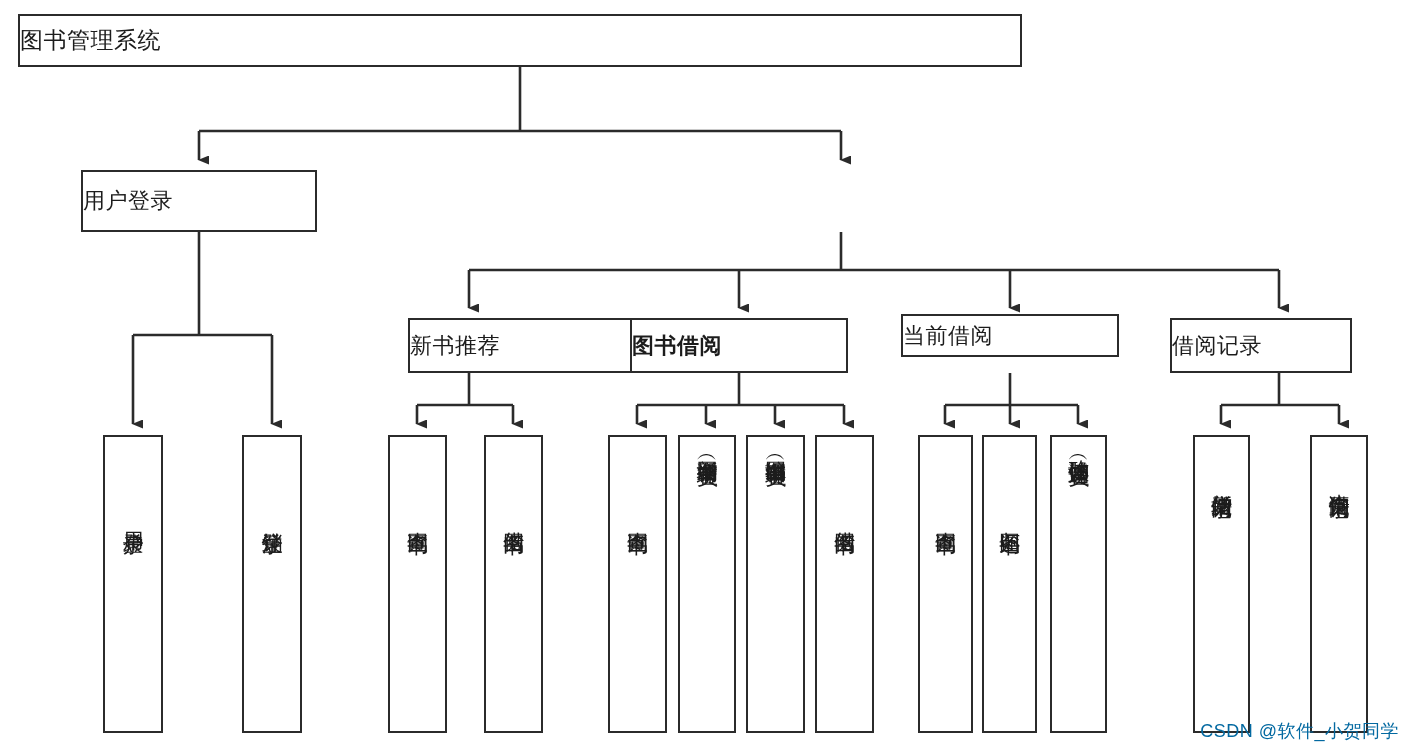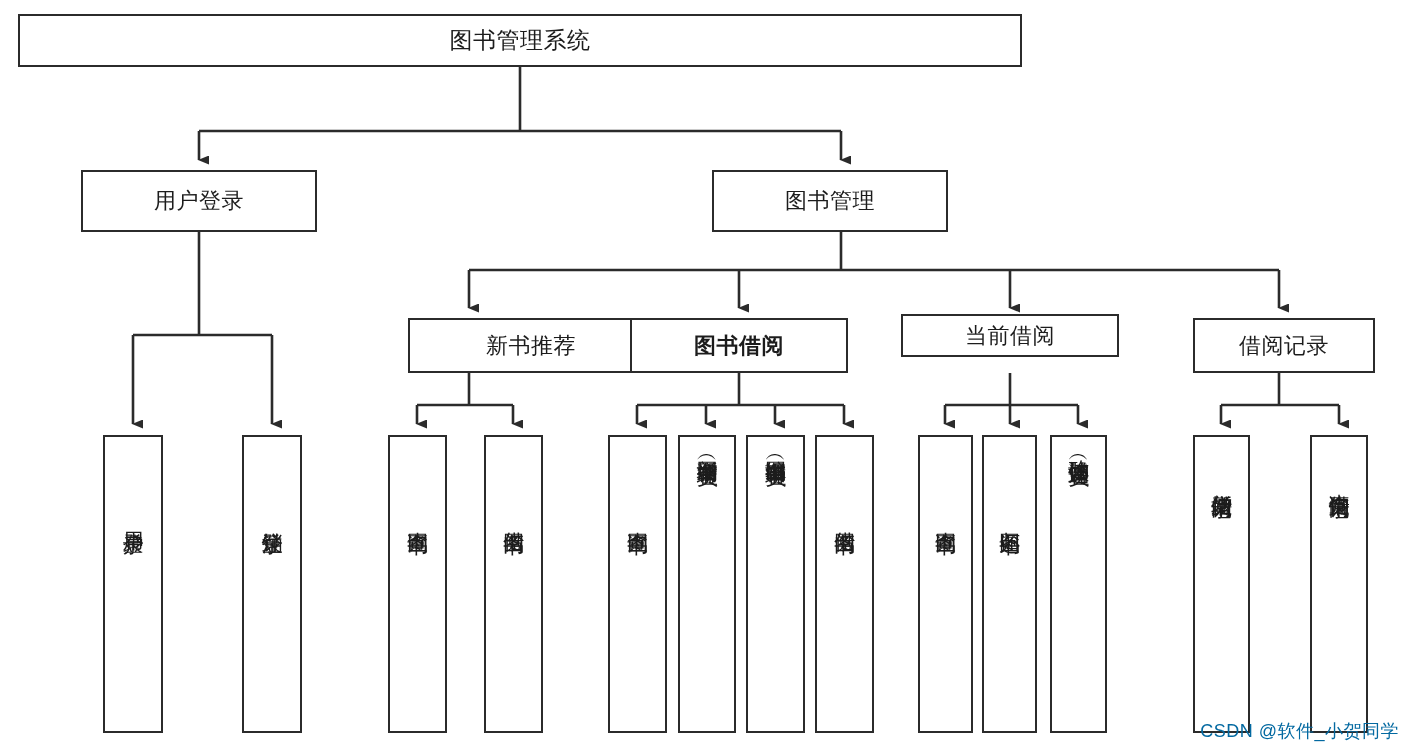--- a/index.html
+++ b/index.html
@@ -24,21 +24,21 @@
     width: 1405px;
     height: 747px;
   }
   .node {
     position: absolute;
     box-sizing: border-box;
     border: 2px solid #2b2b2b;
     background: #ffffff;
     display: flex;
     align-items: center;
-    justify-content: center;
+    justify-content: flex-start;
     color: #1c1c1c;
   }
   .node .label {
     font-size: 22px;
     line-height: 1.05;
     letter-spacing: 0.5px;
     white-space: nowrap;
   }
   .node.root .label { font-size: 23px; }
   .node.level1 .label { font-size: 22px; }
@@ -123,34 +123,31 @@
     </g>
   </svg>
 
   <div class="node root" style="left:18px; top:14px; width:1004px; height:53px;">
     <span class="label">图书管理系统</span>
   </div>
 
   <div class="node level1" style="left:81px; top:170px; width:236px; height:62px;">
     <span class="label">用户登录</span>
   </div>
-  <div class="node level1" style="left:712px; top:170px; width:236px; height:62px;">
-    <span class="label">图书管理</span>
-  </div>
 
   <div class="node level2" style="left:360px; top:318px; width:246px; height:55px;margin-left:48px;">
     <span class="label">新书推荐</span>
   </div>
   <div class="node level2" style="left:630px; top:318px; width:218px; height:55px;font-weight:bold;">
     <span class="label">图书借阅</span>
   </div>
   <div class="node level2" style="left:901px; top:314px; width:218px; height:43px;">
     <span class="label">当前借阅</span>
   </div>
-  <div class="node level2" style="left:1170px; top:318px; width:182px; height:55px;margin-left:23px;">
+  <div class="node level2" style="left:1170px; top:318px; width:182px; height:55px;">
     <span class="label">借阅记录</span>
   </div>
 
   <div class="node leaf" style="left:103px; top:435px; width:60px; height:298px; padding-top:78px;">
     <span class="label">用户登录</span>
   </div>
   <div class="node leaf" style="left:242px; top:435px; width:60px; height:298px; padding-top:78px;">
     <span class="label">注销登录</span>
   </div>
 

